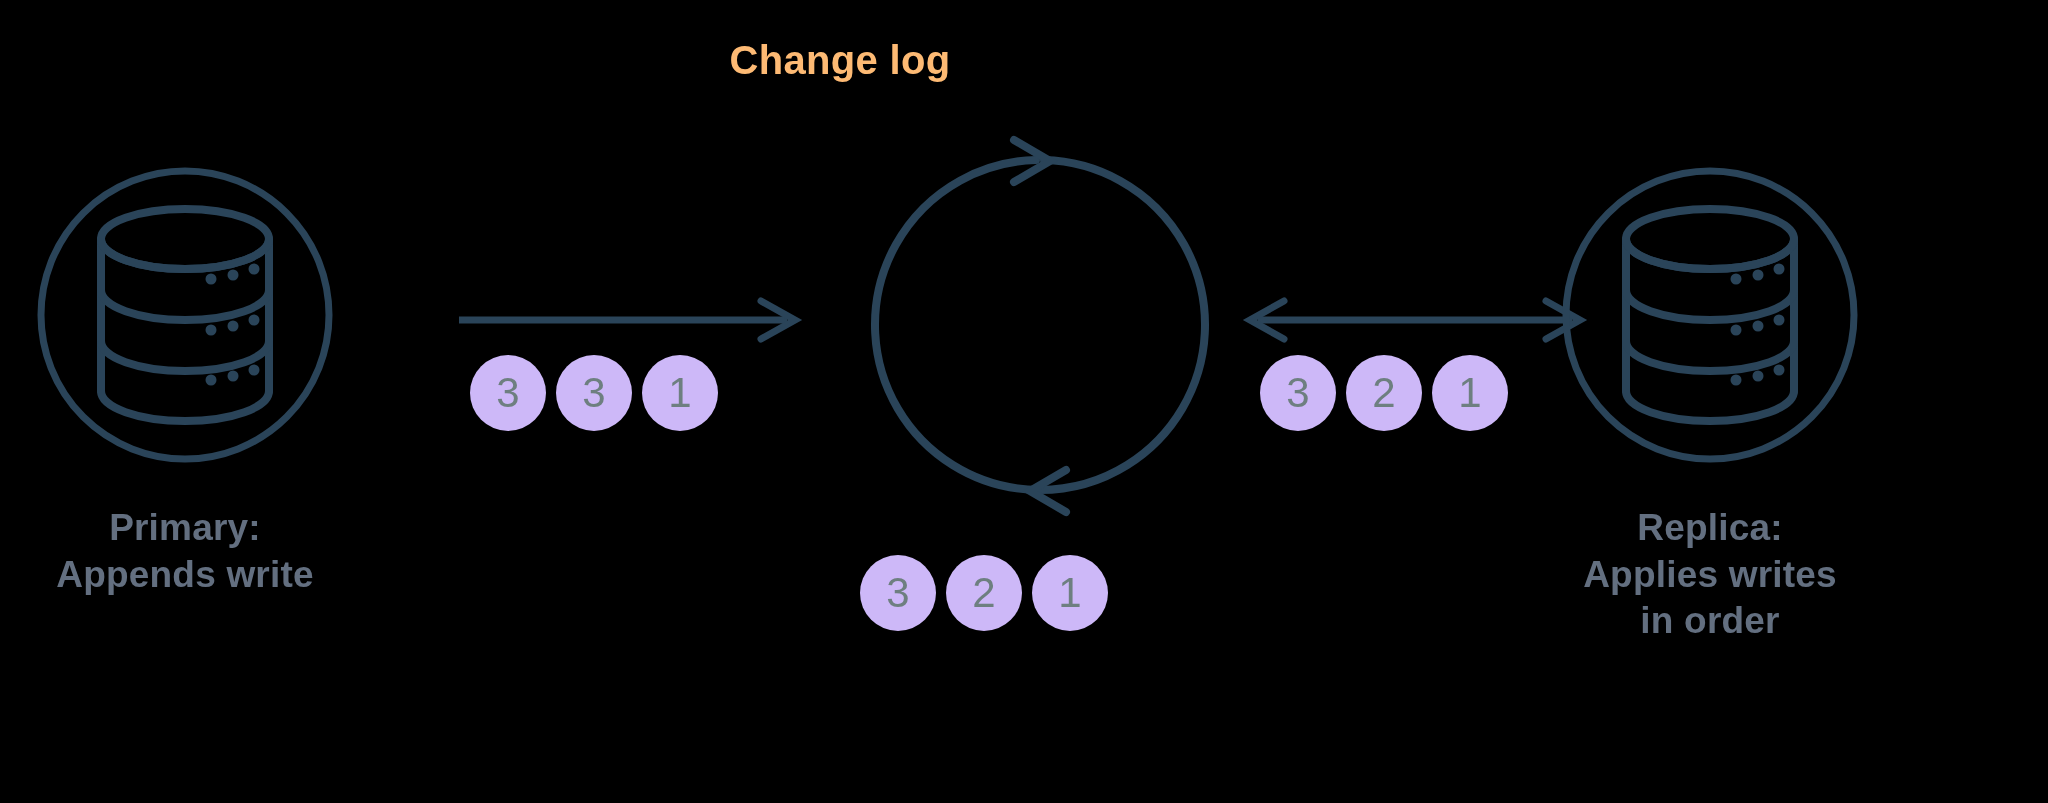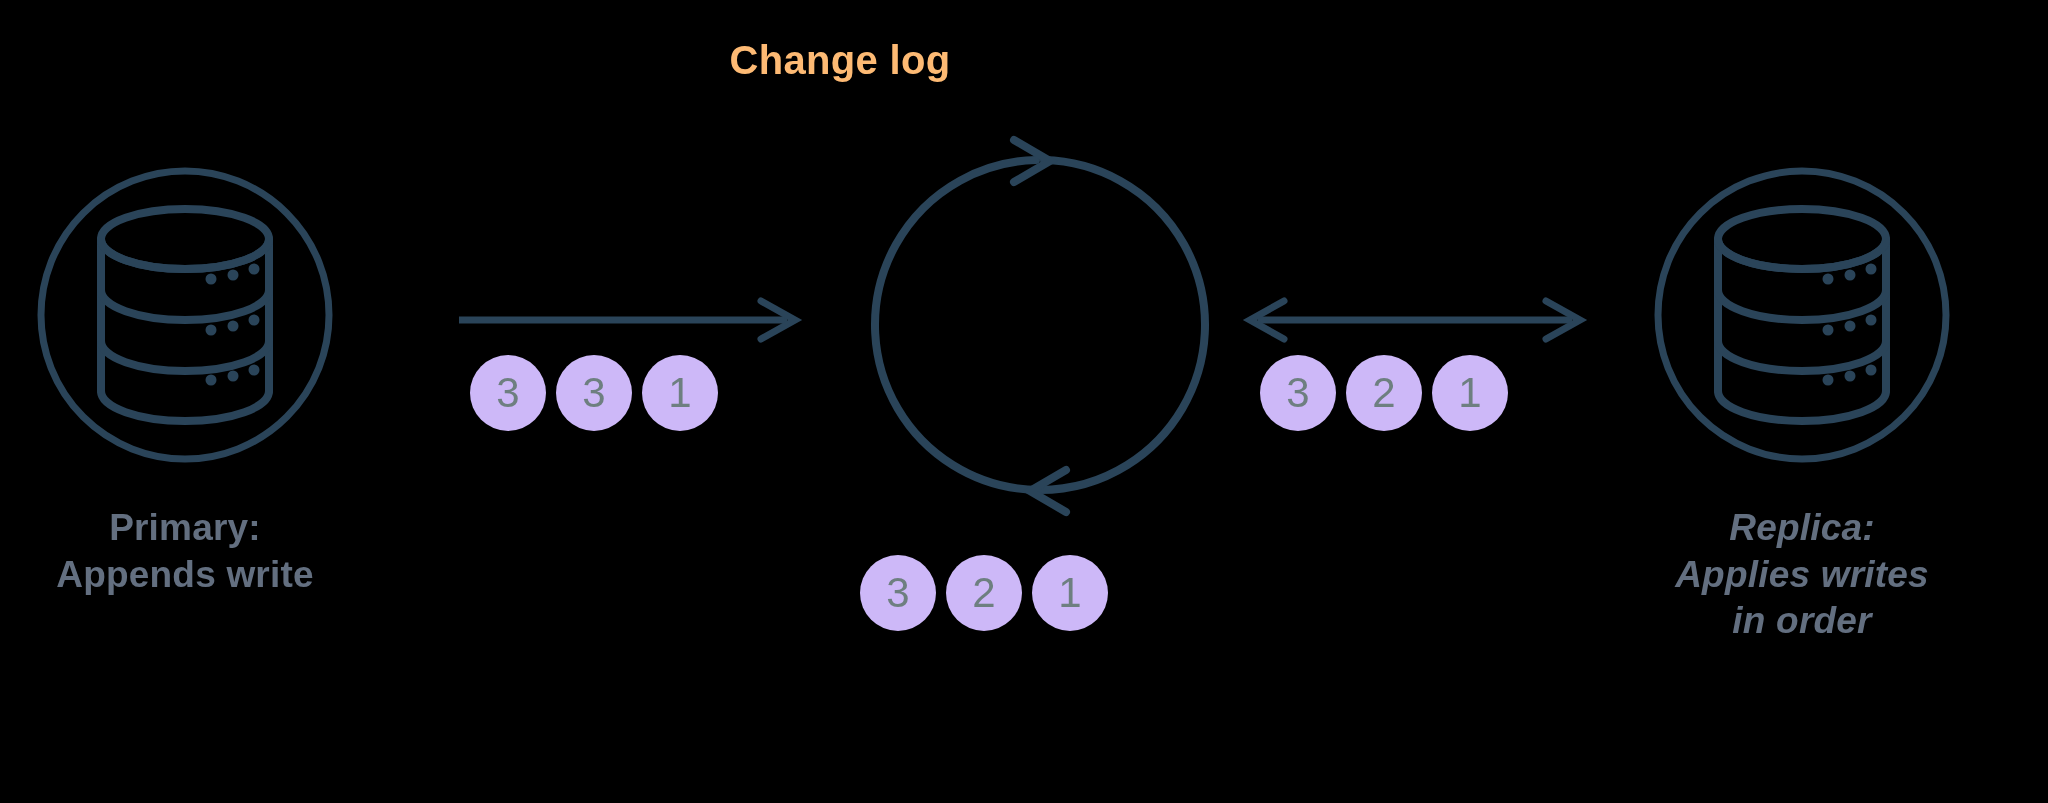--- a/index.html
+++ b/index.html
@@ -163,21 +163,21 @@
       <polyline points="306,6 340,25 306,44" fill="none" stroke="#2A4459" stroke-width="7" stroke-linecap="round" stroke-linejoin="miter"></polyline>
     </svg>
   </div>
 
   <div class="badge-row" style="left:1260px; top:355px;">
     <div class="badge">3</div>
     <div class="badge">2</div>
     <div class="badge">1</div>
   </div>
 
-  <div class="node" style="left:1622px; top:135px;font-style:italic;">
+  <div class="node" style="left:1530px; top:135px;">
     <svg class="node-icon" viewBox="0 0 360 360">
       <circle cx="180" cy="180" r="144" fill="none" stroke="#2A4459" stroke-width="7"></circle>
       <path d="M 96 104 L 96 256" fill="none" stroke="#2A4459" stroke-width="8" stroke-linecap="round"></path>
       <path d="M 264 104 L 264 256" fill="none" stroke="#2A4459" stroke-width="8" stroke-linecap="round"></path>
       <ellipse cx="180" cy="104" rx="84" ry="30" fill="none" stroke="#2A4459" stroke-width="8"></ellipse>
       <path d="M 96 104 A 84 30 0 0 0 264 104" fill="none" stroke="#2A4459" stroke-width="8"></path>
       <path d="M 96 155 A 84 30 0 0 0 264 155" fill="none" stroke="#2A4459" stroke-width="8"></path>
       <path d="M 96 206 A 84 30 0 0 0 264 206" fill="none" stroke="#2A4459" stroke-width="8"></path>
       <path d="M 96 256 A 84 30 0 0 0 264 256" fill="none" stroke="#2A4459" stroke-width="8"></path>
       <circle cx="206" cy="144" r="5.5" fill="#2A4459"></circle>

